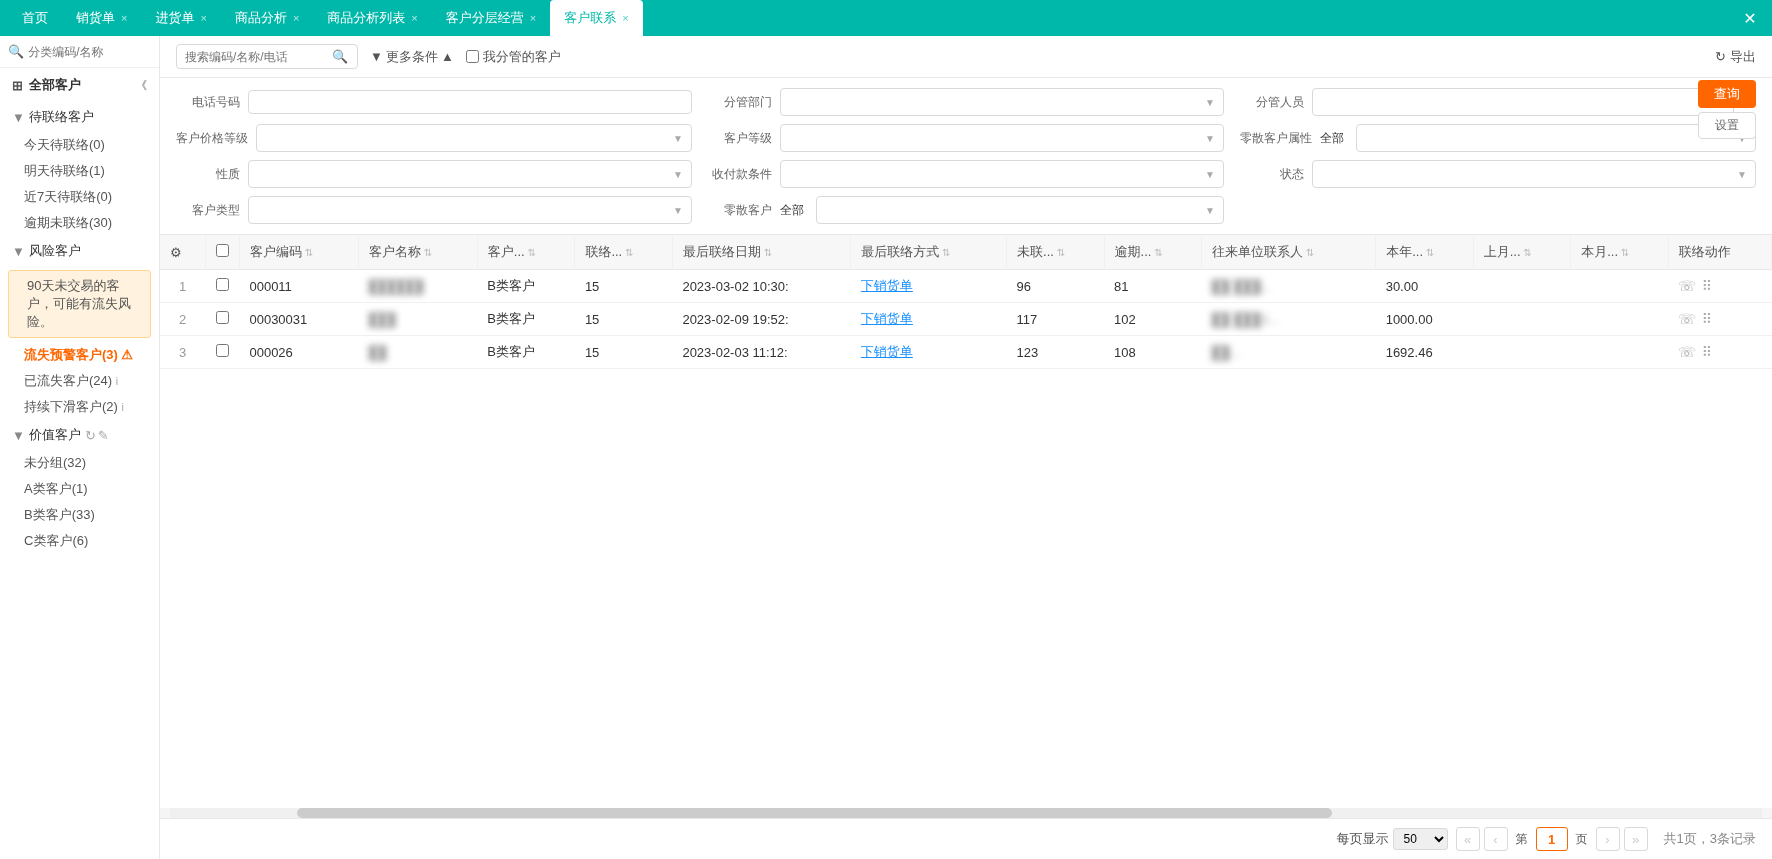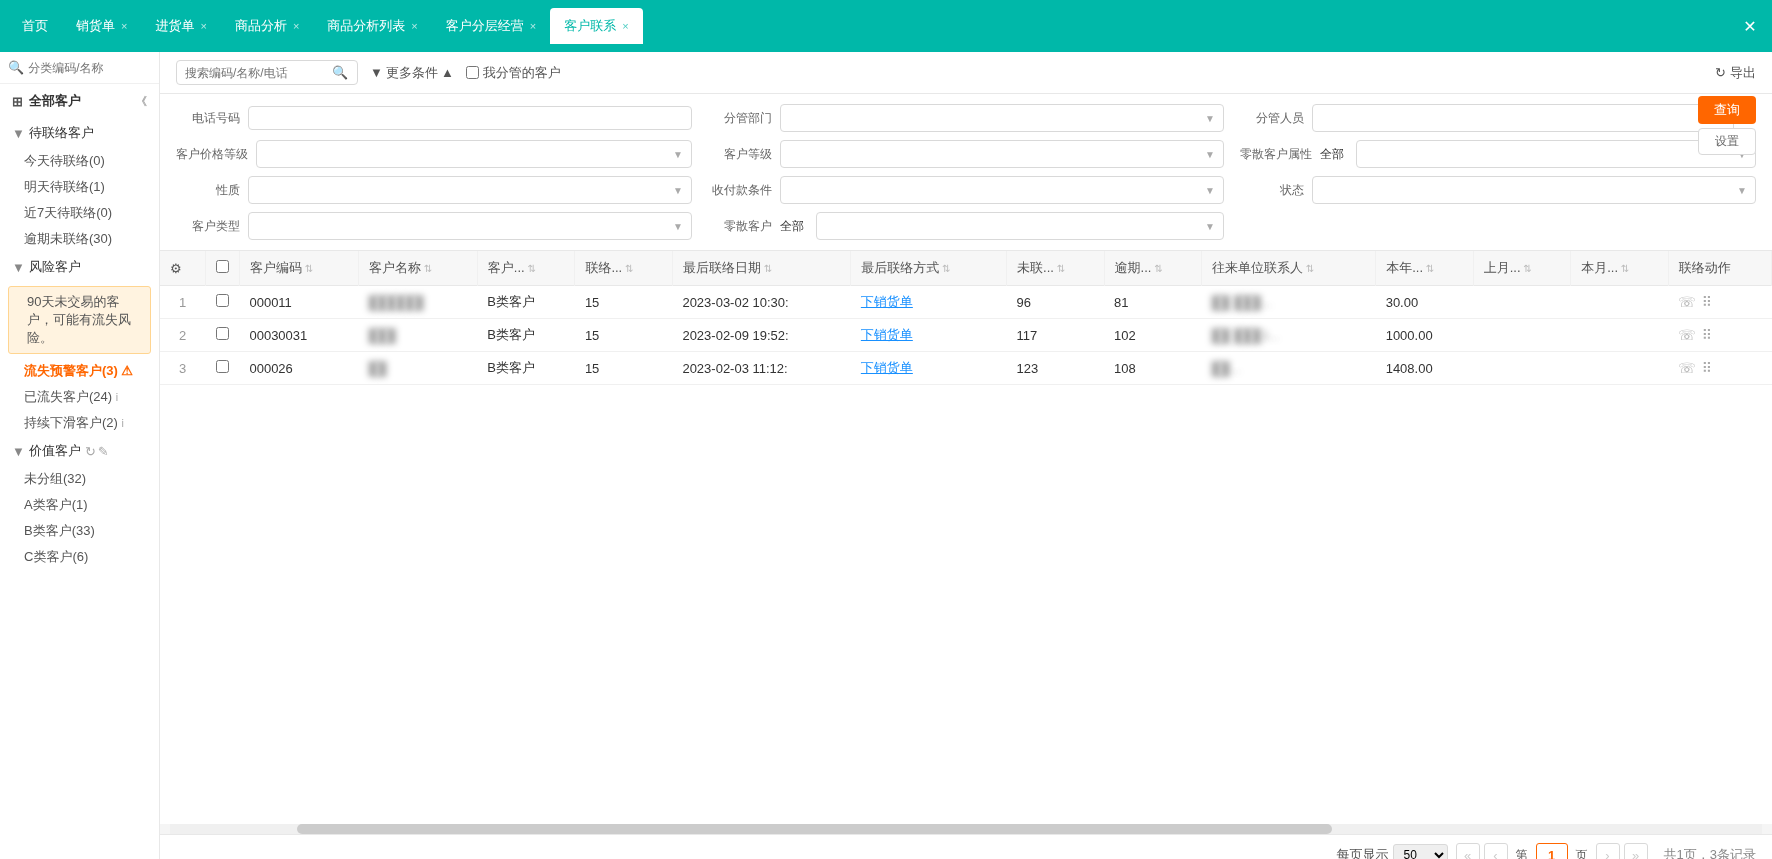--- a/index.html
+++ b/index.html
@@ -3,21 +3,21 @@
   <meta charset="utf-8">
   <style>
     * { box-sizing: border-box; margin: 0; padding: 0; font-family: 'Microsoft YaHei', Arial, sans-serif; font-size: 13px; }
     body { background: #f5f5f5; overflow: hidden; }
 
     
     .top-nav {
       display: flex;
       align-items: center;
       background: #00b8a9;
-      height: 52px;
+      height: 36px;
       padding: 0 8px;
       color: #fff;
     }
     .top-nav .nav-item {
       padding: 0 14px;
       height: 36px;
       display: flex;
       align-items: center;
       cursor: pointer;
       white-space: nowrap;
@@ -655,21 +655,21 @@
     <td class="checkbox-col"><input type="checkbox" style=""></td>
     <td>000026</td>
     <td><span class="blurred">██</span></td>
     <td>B类客户</td>
     <td>15</td>
     <td>2023-02-03 11:12:</td>
     <td><span class="link-text">下销货单</span></td>
     <td>123</td>
     <td>108</td>
     <td><span class="blurred">██...</span></td>
-    <td>1408.00</td>
+    <td>1692.46</td>
     <td></td>
     <td></td>
     <td>
       <div class="action-icons">
         <span class="action-icon">☏</span>
         <span class="action-icon">⠿</span>
       </div>
     </td>
   </tr>
           </tbody>

